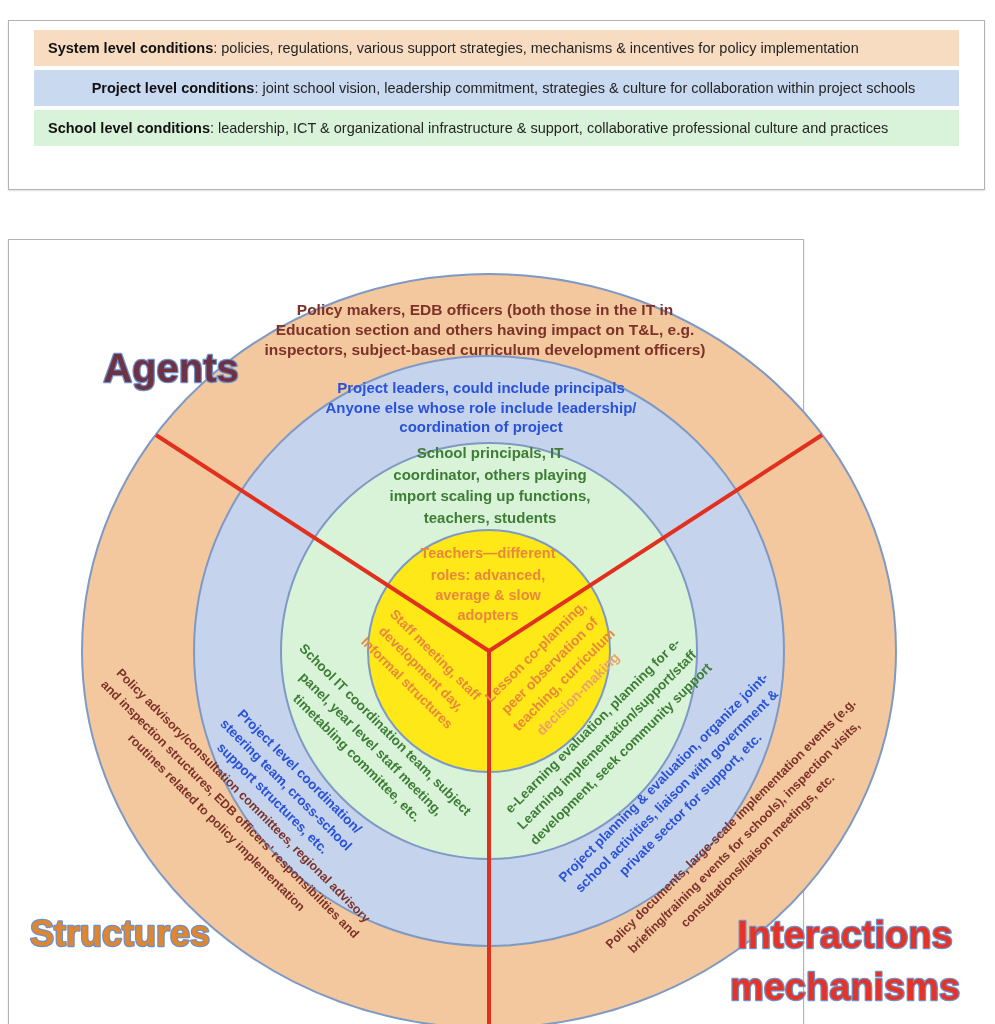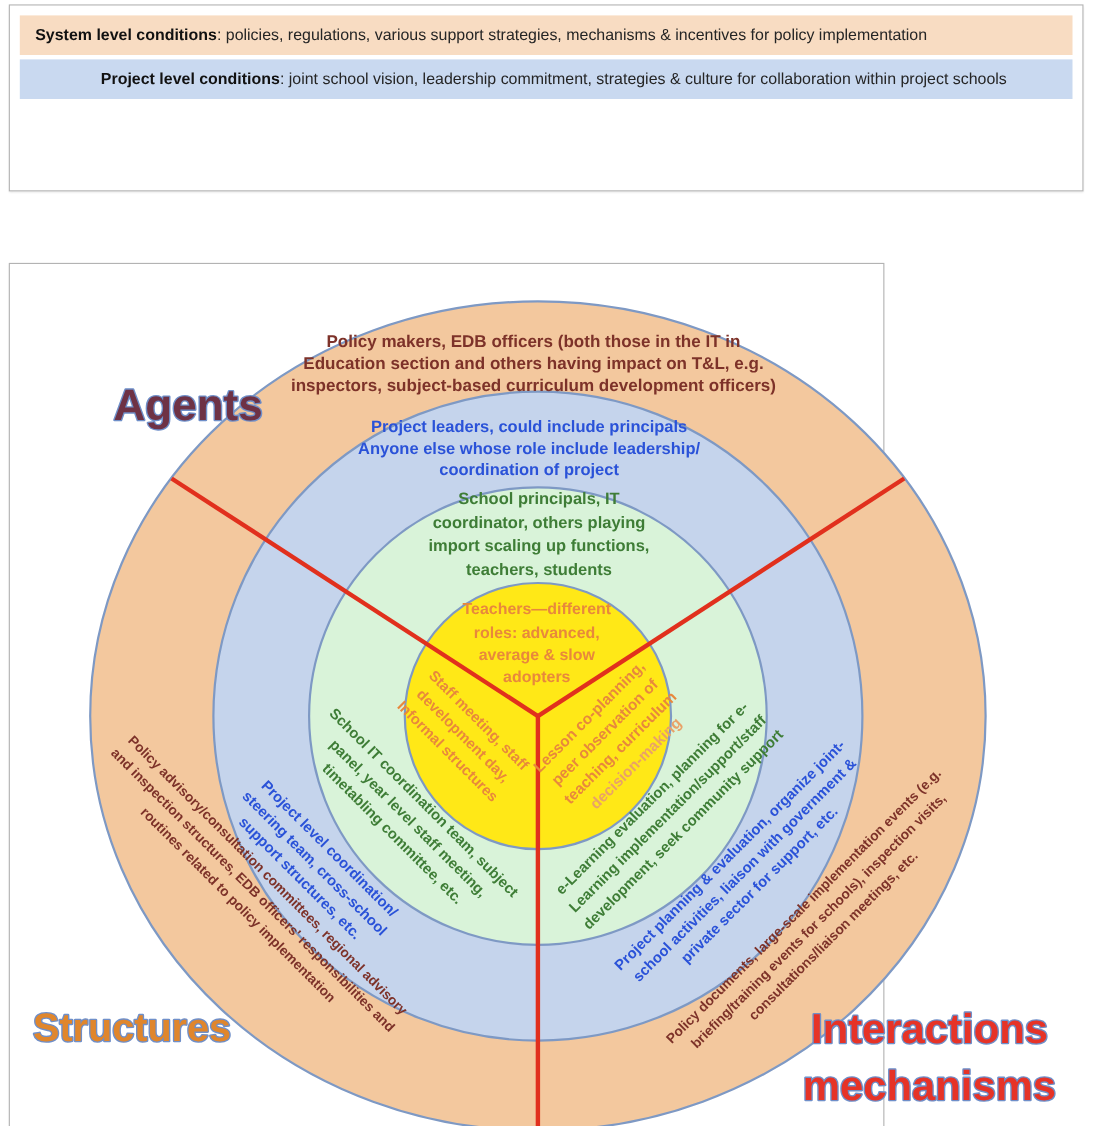--- a/index.html
+++ b/index.html
@@ -1,20 +1,20 @@
 <!DOCTYPE html>
 <html><head>
 <meta charset="utf-8">
 <style>
   html,body{margin:0;padding:0;background:#ffffff;}
   #stage{position:relative;width:995px;height:1024px;background:#ffffff;overflow:hidden;
          font-family:"Liberation Sans",sans-serif;}
   .panel{position:absolute;background:#ffffff;border:1px solid #b3b3b3;
          box-shadow:0 1px 2px rgba(0,0,0,.12);box-sizing:border-box;}
-  #legend-panel{left:8px;top:4px;width:977px;height:170px;padding:9px 9px;}
+  #legend-panel{left:8px;top:20px;width:977px;height:170px;padding:9px 25px;}
   .legend-row{height:36px;line-height:36px;margin-bottom:4px;padding-left:14px;
               font-size:14.5px;color:#252525;white-space:nowrap;}
   .legend-row b{font-weight:700;color:#111;}
   #diagram-panel{left:8px;top:196px;width:796px;height:820px;margin-top:43px;}
   svg{display:block;}
   text{font-family:"Liberation Sans",sans-serif;font-weight:700;}
   .ts-a{font-size:15.5px;}
   .ts-b{font-size:15px;}
   .ts-c{font-size:15px;}
   .ts-d{font-size:14.5px;}
@@ -32,20 +32,23 @@
 <body>
 
 <div id="stage">
 
   <div id="legend-panel" class="panel">
     <div class="legend-row" style="background-color: rgb(248, 220, 194);">
       <b>System level conditions</b><span>: policies, regulations, various support strategies, mechanisms &amp; incentives for policy implementation</span>
     </div>
     <div class="legend-row" style="background-color: rgb(201, 217, 240); text-align: center;">
       <b>Project level conditions</b><span>: joint school vision, leadership commitment, strategies &amp; culture for collaboration within project schools</span>
+    </div>
+    <div class="legend-row" style="background-color: rgb(217, 243, 218);">
+      <b>School level conditions</b><span>: leadership, ICT &amp; organizational infrastructure &amp; support, collaborative professional culture and practices</span>
     </div>
   </div>
 
   <div id="diagram-panel" class="panel">
     <svg width="975" height="818" viewBox="0 0 975 818">
 
       <ellipse cx="480" cy="411" rx="407" ry="377" stroke-width="2" fill="#f3c89e" stroke="#7e99c4"></ellipse>
       <circle cx="480" cy="411" r="295" stroke-width="2" fill="#c5d4ec" stroke="#7e99c4"></circle>
       <circle cx="480" cy="411" r="208" stroke-width="2" fill="#d9f3d9" stroke="#7e99c4"></circle>
       <circle cx="480" cy="411" r="121" stroke-width="2" fill="#ffe817" stroke="#7e99c4"></circle>

